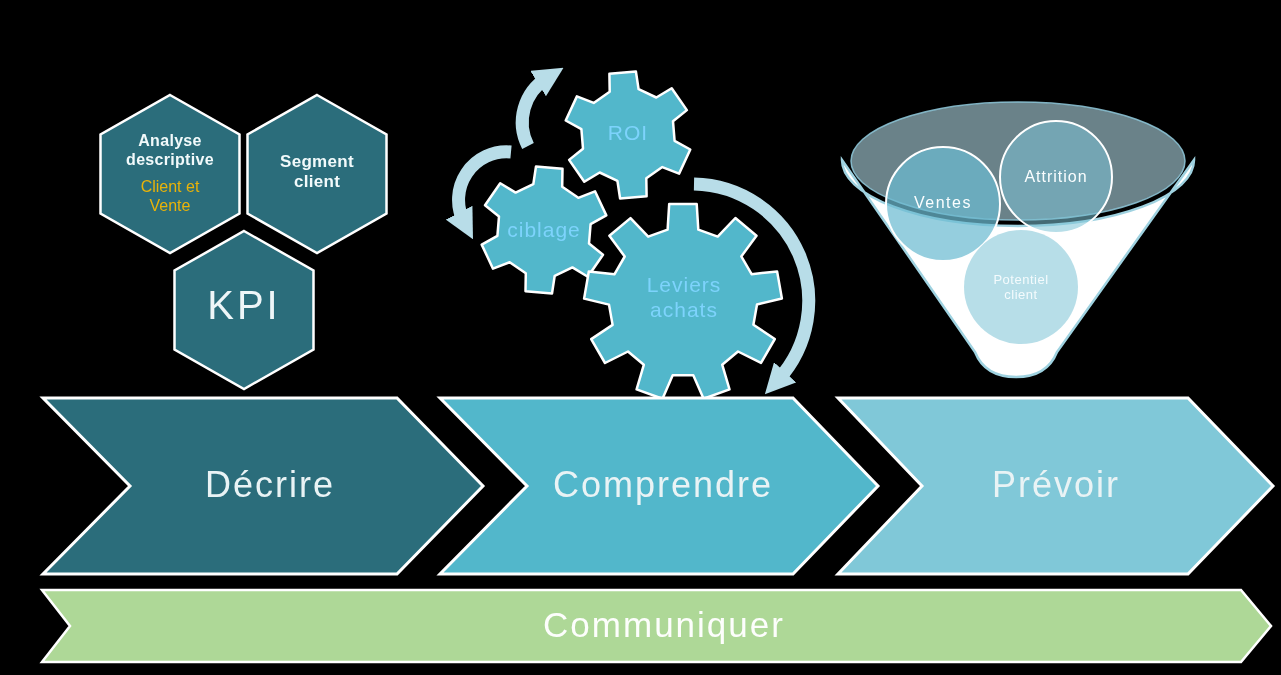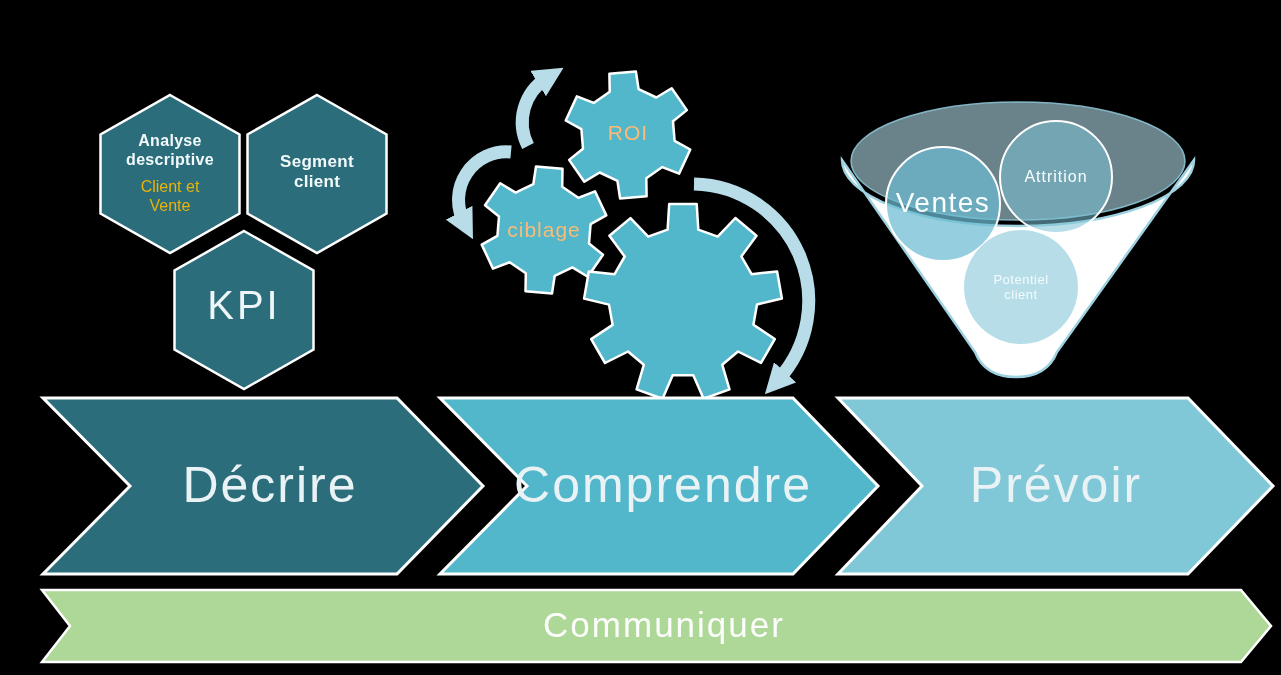--- a/index.html
+++ b/index.html
@@ -18,26 +18,26 @@
     color:#f2fafb;
     line-height:1.18;
     pointer-events:none;
     white-space:nowrap;
   }
   .wrap{white-space:normal;}
   .hex-title{font-size:16px;font-weight:700;width:126px;letter-spacing:.3px;}
   .hex-sub{font-size:16px;font-weight:400;color:#eab308;width:86px;}
   .hex-seg{font-size:17px;font-weight:700;width:100px;letter-spacing:.3px;}
   .hex-kpi{font-size:40px;font-weight:400;letter-spacing:3px;color:#eef6f8;}
-  .gear-label{font-size:21px;font-weight:400;color:#fdba74;letter-spacing:1px;}
+  .gear-label{font-size:21px;font-weight:400;color:#7dd3fc;letter-spacing:1px;}
   .gear-label.wrap{width:84px;}
-  .funnel-big{font-size:28px;letter-spacing:1.5px;color:#fbfeff;}
+  .funnel-big{font-size:16px;letter-spacing:1.5px;color:#fbfeff;}
   .funnel-mid{font-size:16px;letter-spacing:1px;color:#fbfeff;}
   .funnel-small{font-size:13px;letter-spacing:.5px;color:#f4fbfd;width:80px;}
-  .step-label{font-size:50px;font-weight:400;letter-spacing:2px;color:#e9f3f5;}
+  .step-label{font-size:36px;font-weight:400;letter-spacing:2px;color:#e9f3f5;}
   .banner-label{font-size:35px;font-weight:400;letter-spacing:2px;color:#fdfefc;margin-left:10px;}
 </style>
 </head>
 <body>
 
 <div id="canvas">
 
   <svg id="shapes" viewBox="0 0 1281 675">
     <defs>
       <marker id="ah" viewBox="0 0 10 10" refX="3.5" refY="5" markerWidth="2.3" markerHeight="2.3" orient="auto-start-reverse">
@@ -71,20 +71,21 @@
     <polygon points="42,590 1241,590 1271,626 1241,662 42,662 70,626" fill="#aed897" stroke="#ffffff" stroke-width="2.5"></polygon>
   </svg>
 
   <div class="t hex-title wrap" style="left:170px;top:151px">Analyse descriptive</div>
   <div class="t hex-sub wrap" style="left:170px;top:197px">Client et Vente</div>
   <div class="t hex-seg wrap" style="left:317px;top:172px">Segment client</div>
   <div class="t hex-kpi" style="left:244px;top:306px">KPI</div>
 
   <div class="t gear-label" style="left:628px;top:133px">ROI</div>
   <div class="t gear-label" style="left:544px;top:230px">ciblage</div>
+  <div class="t gear-label wrap" style="left:684px;top:298px">Leviers achats</div>
 
   <div class="t funnel-big" style="left:943px;top:203px">Ventes</div>
   <div class="t funnel-mid" style="left:1056px;top:177px">Attrition</div>
   <div class="t funnel-small wrap" style="left:1021px;top:287px">Potentiel client</div>
 
   <div class="t step-label" style="left:270px;top:485px">Décrire</div>
   <div class="t step-label" style="left:663px;top:485px">Comprendre</div>
   <div class="t step-label" style="left:1056px;top:485px">Prévoir</div>
 
   <div class="t banner-label" style="left:654px;top:625px">Communiquer</div>

